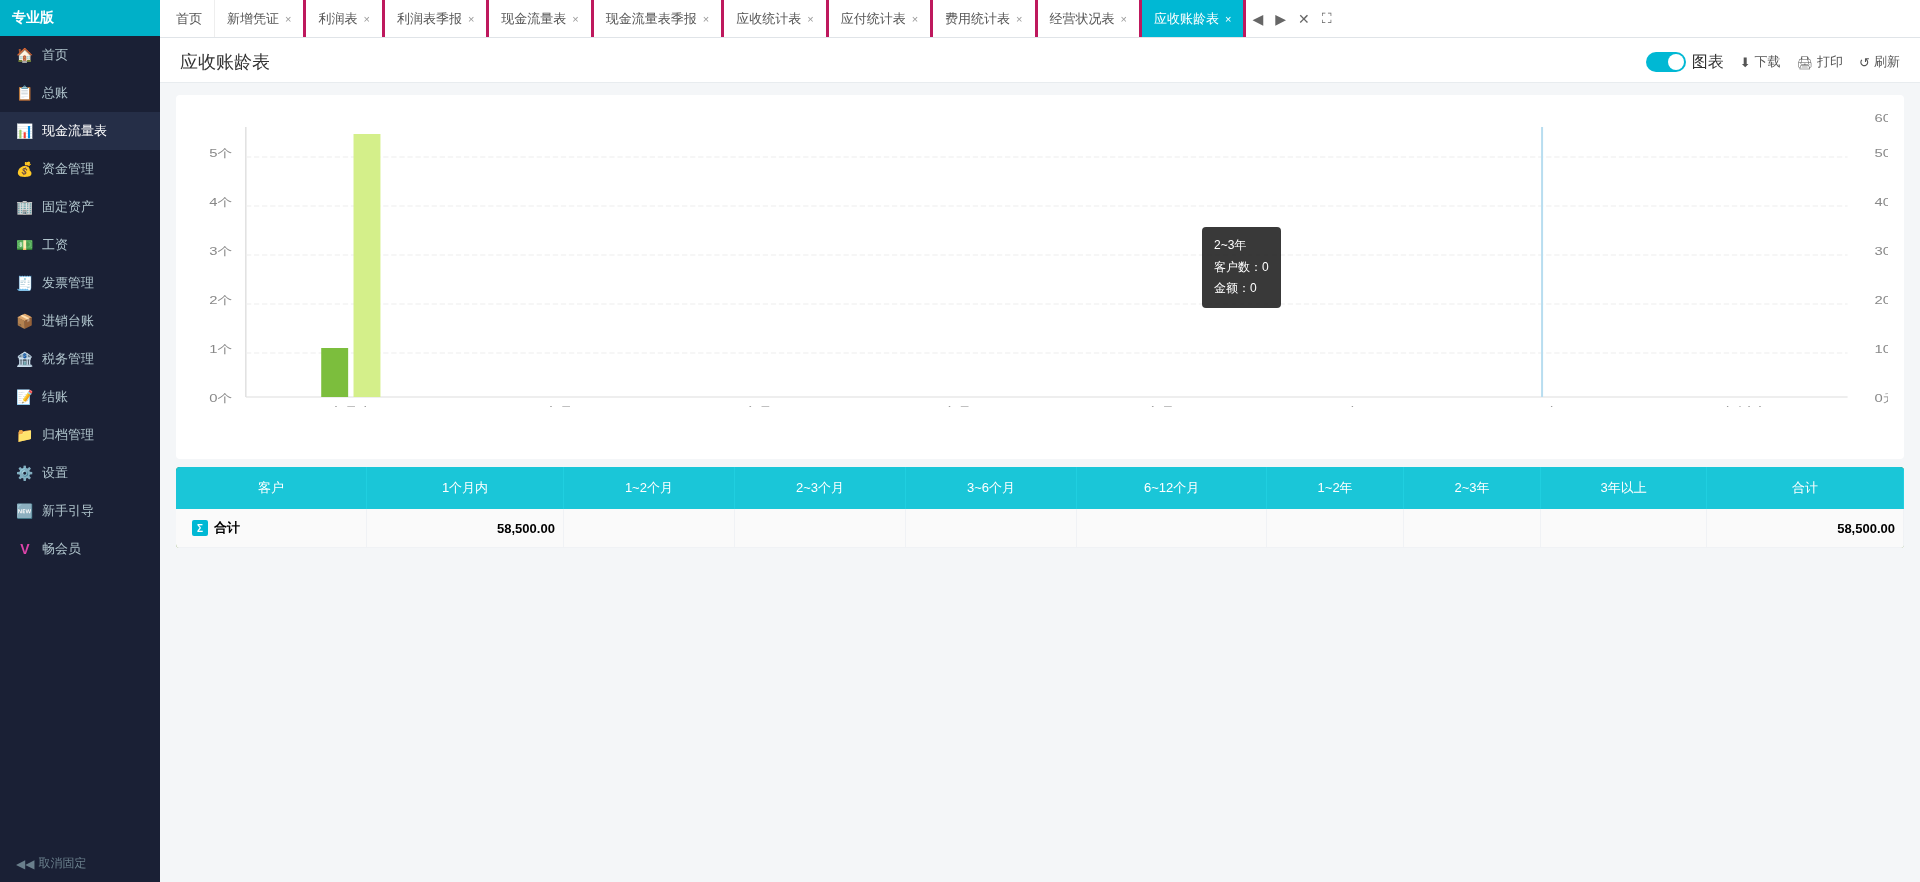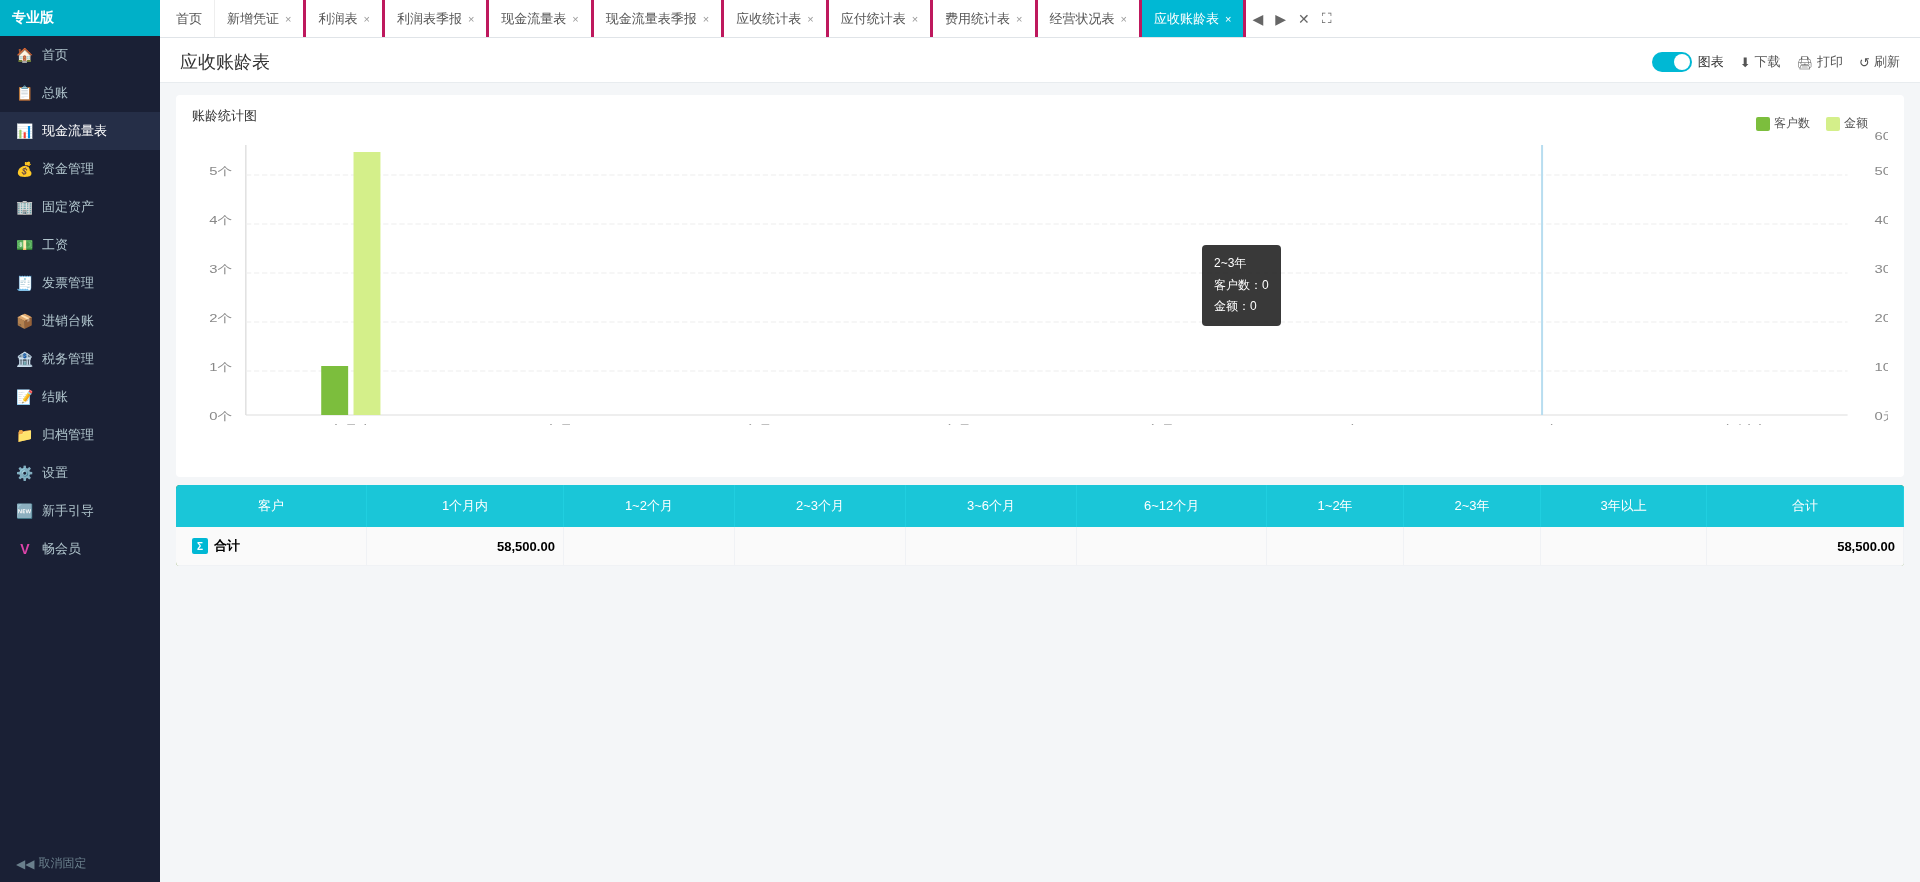--- a/index.html
+++ b/index.html
@@ -140,21 +140,21 @@
     .toggle::after {
       content: '';
       position: absolute;
       width: 16px;
       height: 16px;
       background: #fff;
       border-radius: 50%;
       top: 2px;
       right: 2px;
     }
-    .toggle-label { font-size: 13px; color: #333; }
+    .toggle-label { font-size: 16px; color: #333; }
     .action-btn {
       display: flex;
       align-items: center;
       gap: 4px;
       color: #555;
       cursor: pointer;
       font-size: 13px;
     }
 
     
@@ -402,33 +402,20 @@
       <div class="action-btn">
         <span>↺</span>
         <span>刷新</span>
       </div>
     </div>
   </div>
 
   <div class="content-scroll">
 
     <div class="chart-area">
-      <div style="position:relative;">
-        <span class="chart-title">账龄统计图</span>
-        <div class="chart-legend">
-          <div class="legend-item">
-            <div class="legend-dot" style="background:#7cbe3d;"></div>
-            <span>客户数</span>
-          </div>
-          <div class="legend-item">
-            <div class="legend-dot" style="background:#d4ef8a;"></div>
-            <span>金额</span>
-          </div>
-        </div>
-      </div>
 
       <div class="chart-container">
         <svg class="chart-svg" viewBox="0 0 1260 300" preserveAspectRatio="none">
 
           <text x="30" y="295" font-size="11" fill="#888" text-anchor="end">0个</text>
           <text x="30" y="246" font-size="11" fill="#888" text-anchor="end">1个</text>
           <text x="30" y="197" font-size="11" fill="#888" text-anchor="end">2个</text>
           <text x="30" y="148" font-size="11" fill="#888" text-anchor="end">3个</text>
           <text x="30" y="99" font-size="11" fill="#888" text-anchor="end">4个</text>
           <text x="30" y="50" font-size="11" fill="#888" text-anchor="end">5个</text>

